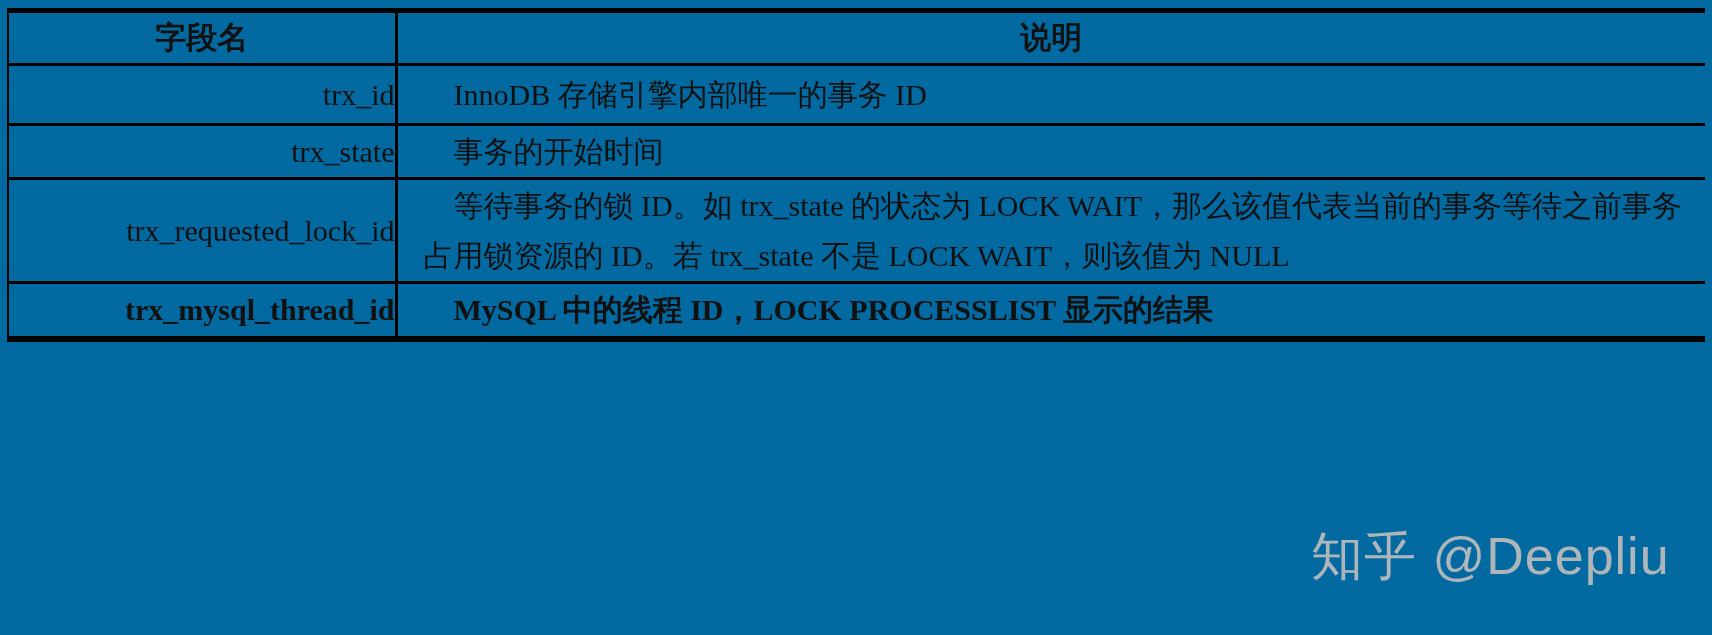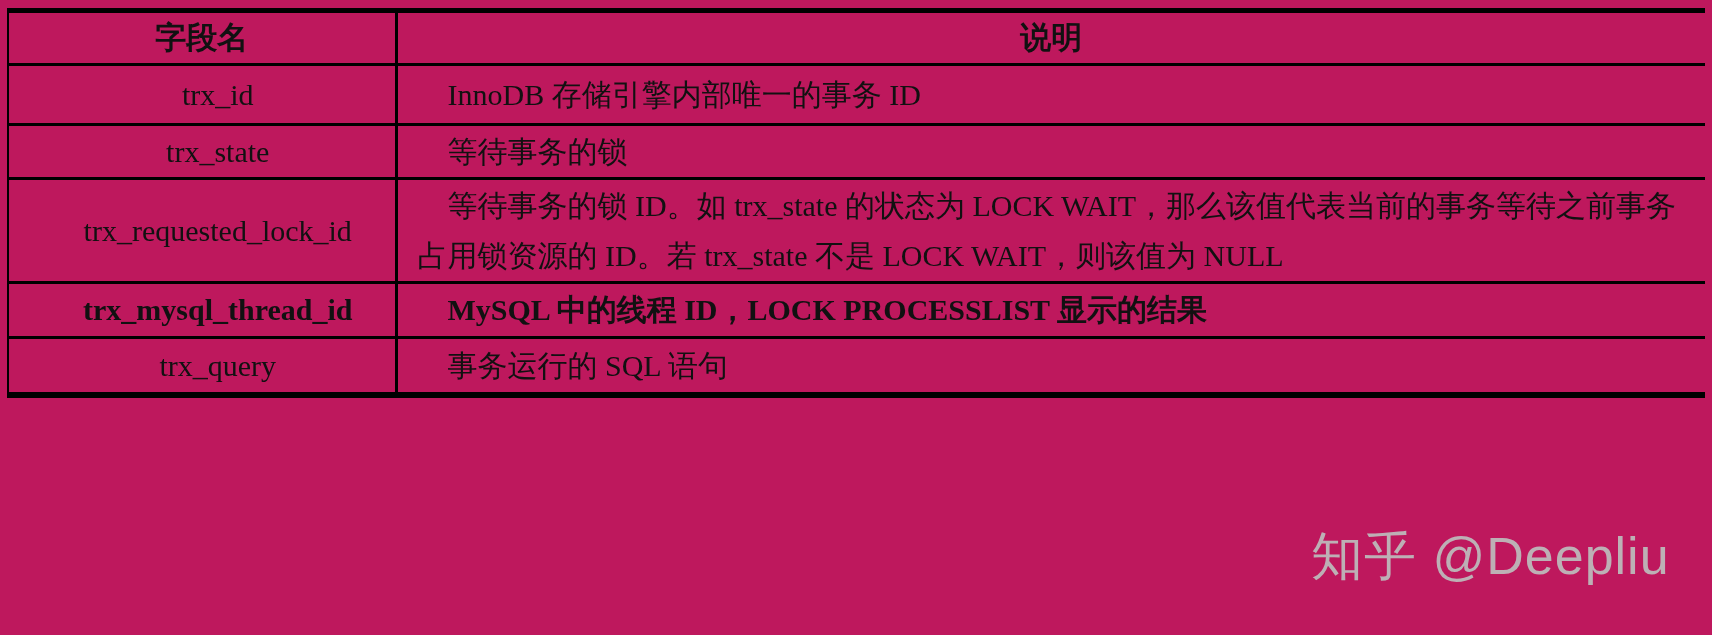--- a/index.html
+++ b/index.html
@@ -8,21 +8,21 @@
     background: #ffffff;
     width: 1712px;
     height: 635px;
     overflow: hidden;
     font-family: "Liberation Serif", "DejaVu Serif", serif;
   }
   .canvas {
     position: relative;
     width: 1712px;
     height: 635px;
-    background: #be185d;
+    background: #0369a1;
   }
   .fields-table {
     position: absolute;
     left: 7px;
     top: 8px;
     width: 1697px;
     border-collapse: collapse;
     table-layout: fixed;
     color: #111111;
     border-top: 5px solid #000000;
@@ -43,25 +43,25 @@
     border-right: 3px solid #000000;
   }
   .fields-table th {
     font-weight: bold;
     font-size: 31px;
     text-align: center;
     height: 50px;
   }
   td.cell-field {
     padding-left: 32px;
-    text-align: center;
+    text-align: right;
     white-space: nowrap;
   }
   td.cell-desc {
-    padding-left: 20px;
+    padding-left: 26px;
     padding-right: 6px;
     text-indent: 30px;
     text-align: left;
     margin-top: 14px;
   }
   tr.h57  td { height: 57px; }
   tr.h51  td { height: 51px; }
   tr.h55  td { height: 55px; }
   tr.h101 td { height: 101px; }
   tr.h59  td { height: 59px; }
@@ -100,32 +100,28 @@
         <th>说明</th>
       </tr>
     </thead>
     <tbody>
       <tr class="h57">
         <td class="cell-field">trx_id</td>
         <td class="cell-desc">InnoDB 存储引擎内部唯一的事务 ID</td>
       </tr>
       <tr class="h51">
         <td class="cell-field">trx_state</td>
-        <td class="cell-desc">等待事务的锁</td>
+        <td class="cell-desc">事务的开始时间</td>
       </tr>
       <tr class="h101">
         <td class="cell-field">trx_requested_lock_id</td>
         <td class="cell-desc">等待事务的锁 ID。如 trx_state 的状态为 LOCK WAIT，那么该值代表当前的事务等待之前事务占用锁资源的 ID。若 trx_state 不是 LOCK WAIT，则该值为 NULL</td>
       </tr>
       <tr class="h52">
         <td class="cell-field">trx_mysql_thread_id</td>
         <td class="cell-desc">MySQL 中的线程 ID，LOCK PROCESSLIST 显示的结果</td>
       </tr>
-      <tr class="h53">
-        <td class="cell-field">trx_query</td>
-        <td class="cell-desc">事务运行的 SQL 语句</td>
-      </tr>
     </tbody>
   </table>
 
   <div class="watermark">知乎 @Deepliu</div>
 
 </div>
 
 </body></html>

